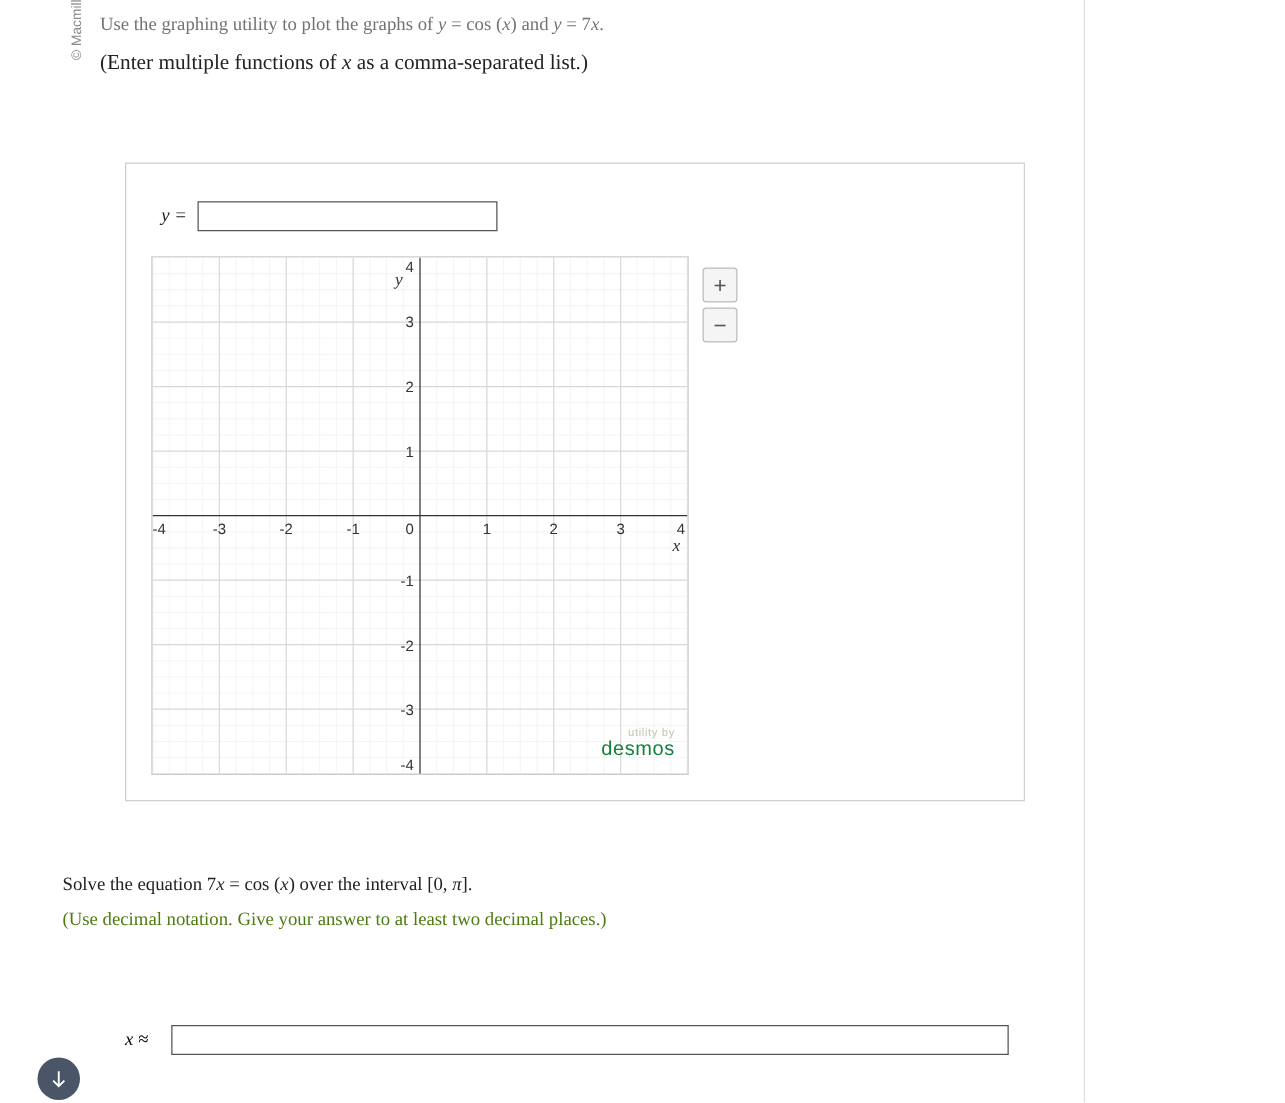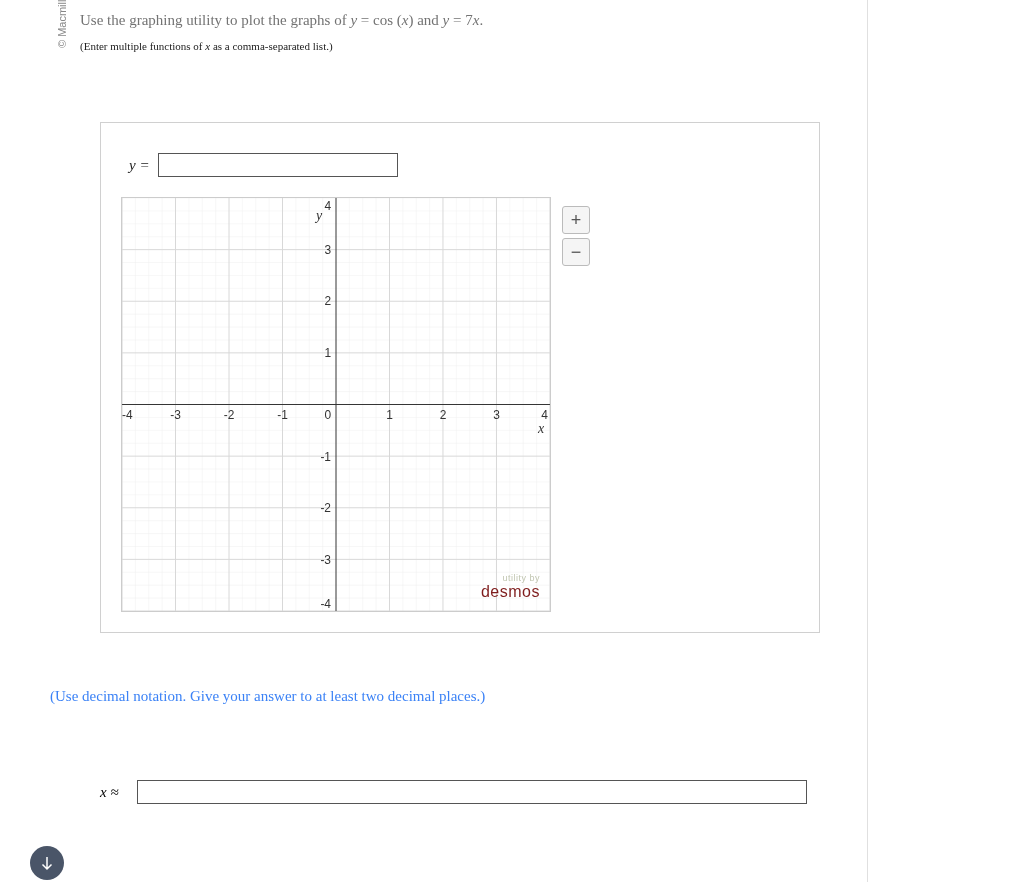--- a/index.html
+++ b/index.html
@@ -32,21 +32,21 @@
       color: #888;
       white-space: nowrap;
     }
     .instruction {
       font-size: 15px;
       color: #737373;
       line-height: 1.6;
       margin-bottom: 8px;
     }
     .instruction-sub {
-      font-size: 11px;
+      font-size: 17px;
       color: #222;
       margin-bottom: 70px;
     }
     .math-i {
       font-style: italic;
       font-family: 'Times New Roman', serif;
     }
     .graph-panel {
       border: 1px solid #d0d0d0;
       background: #fff;
@@ -139,34 +139,34 @@
       text-align: right;
       font-family: Arial, sans-serif;
     }
     .desmos-powered {
       font-size: 9px;
       color: #c0c5b0;
       letter-spacing: 0.5px;
     }
     .desmos-logo {
       font-size: 16px;
-      color: #7f1d1d;
+      color: #15803d;
       font-weight: normal;
       letter-spacing: 0.5px;
     }
     .solve-text {
       font-size: 15px;
       color: #222;
       line-height: 1.6;
       margin-bottom: 8px;
       margin-left: -30px;
     }
     .solve-sub {
       font-size: 15px;
-      color: #3b82f6;
+      color: #4d7c0f;
       margin-bottom: 75px;
       margin-left: -30px;
     }
     .answer-row {
       display: flex;
       align-items: center;
       margin-left: 20px;
     }
     .x-approx {
       font-style: italic;
@@ -341,20 +341,23 @@
         <text class="axis-letter" x="418" y="236">x</text>
       </svg>
 
       <div class="desmos-brand">
         <div class="desmos-powered">utility by</div>
         <div class="desmos-logo">desmos</div>
       </div>
     </div>
   </div>
 
+  <p class="solve-text">
+    <span>Solve the equation 7</span><span class="math-i">x</span><span> = cos (</span><span class="math-i">x</span><span>) over the interval [0, </span><span class="math-i">π</span><span>].</span>
+  </p>
   <p class="solve-sub">(Use decimal notation. Give your answer to at least two decimal places.)</p>
 
   <div class="answer-row">
     <span class="x-approx">x ≈</span>
     <input class="answer-input" type="text" value="" style="">
   </div>
 
 </div>
 
 <div class="scroll-down-btn">

